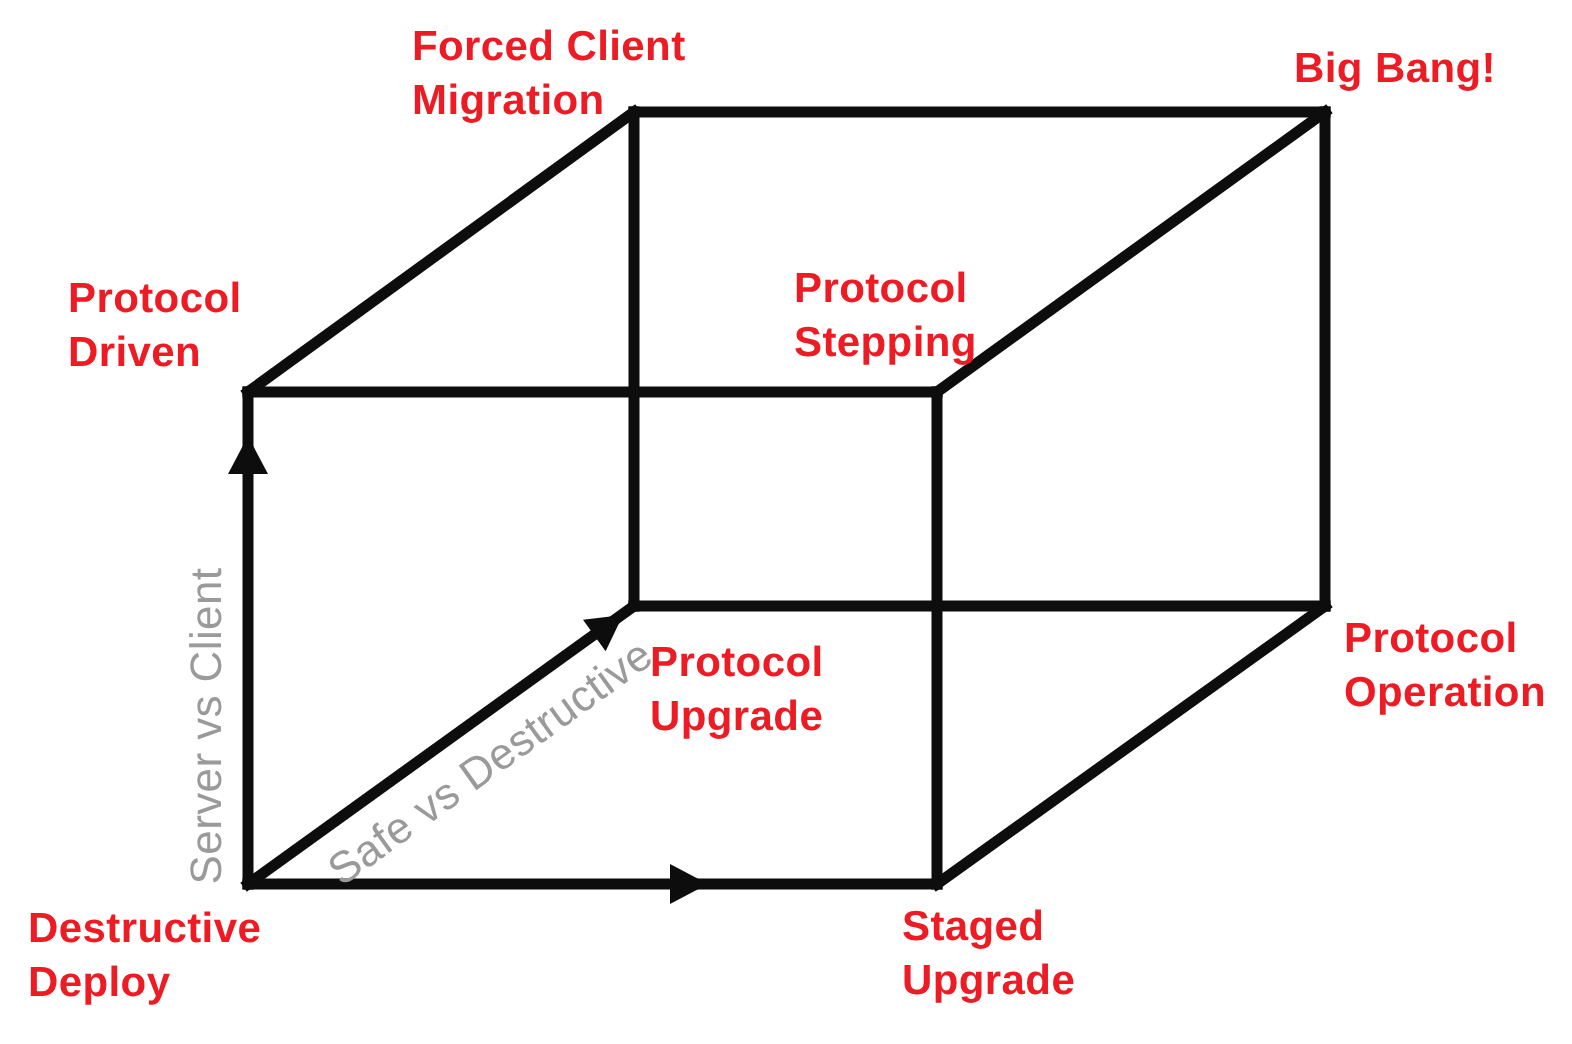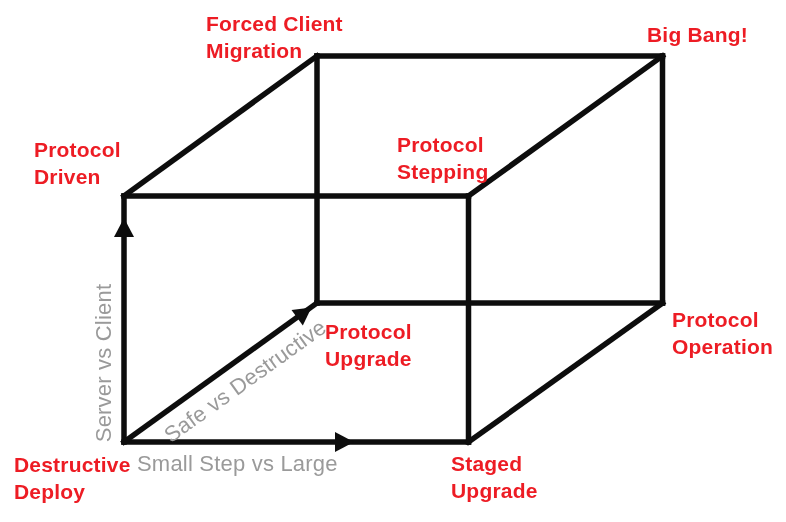--- a/index.html
+++ b/index.html
@@ -110,15 +110,14 @@
   <div class="lbl red pos-front-bottom-left">Destructive
 Deploy</div>
 
   <div class="lbl red pos-front-bottom-right">Staged
 Upgrade</div>
 
   <div class="lbl gray axis-vertical">Server vs Client</div>
 
   <div class="lbl gray axis-depth">Safe vs Destructive</div>
 
-  <div class="lbl gray axis-horizontal">Small Step vs Large</div>
 
 </div>
 
 </body></html>

